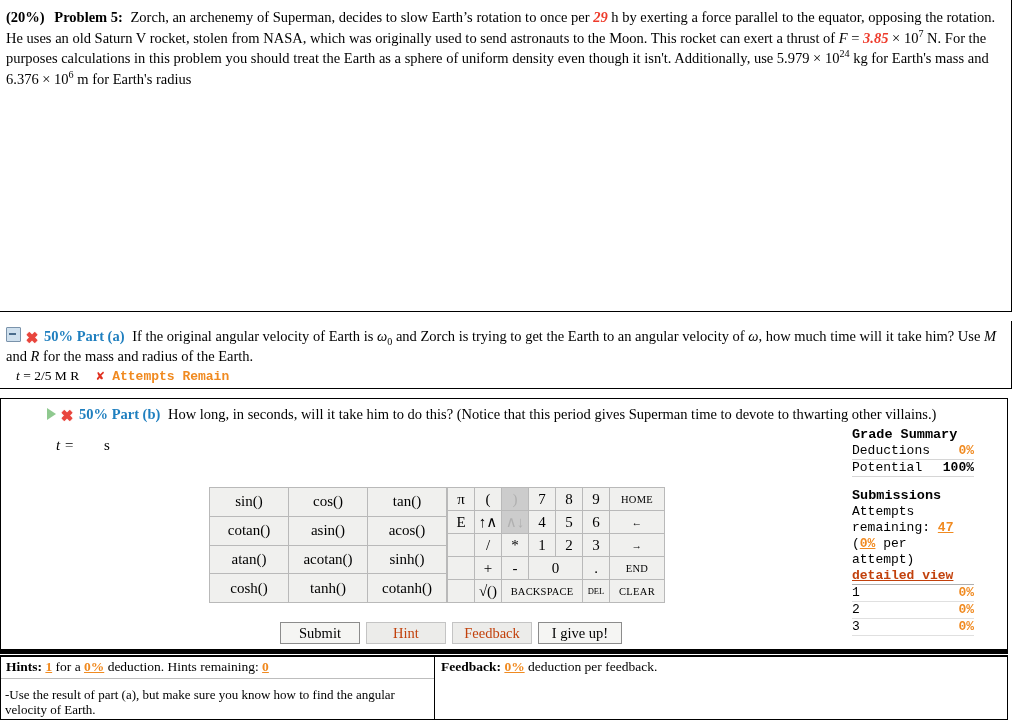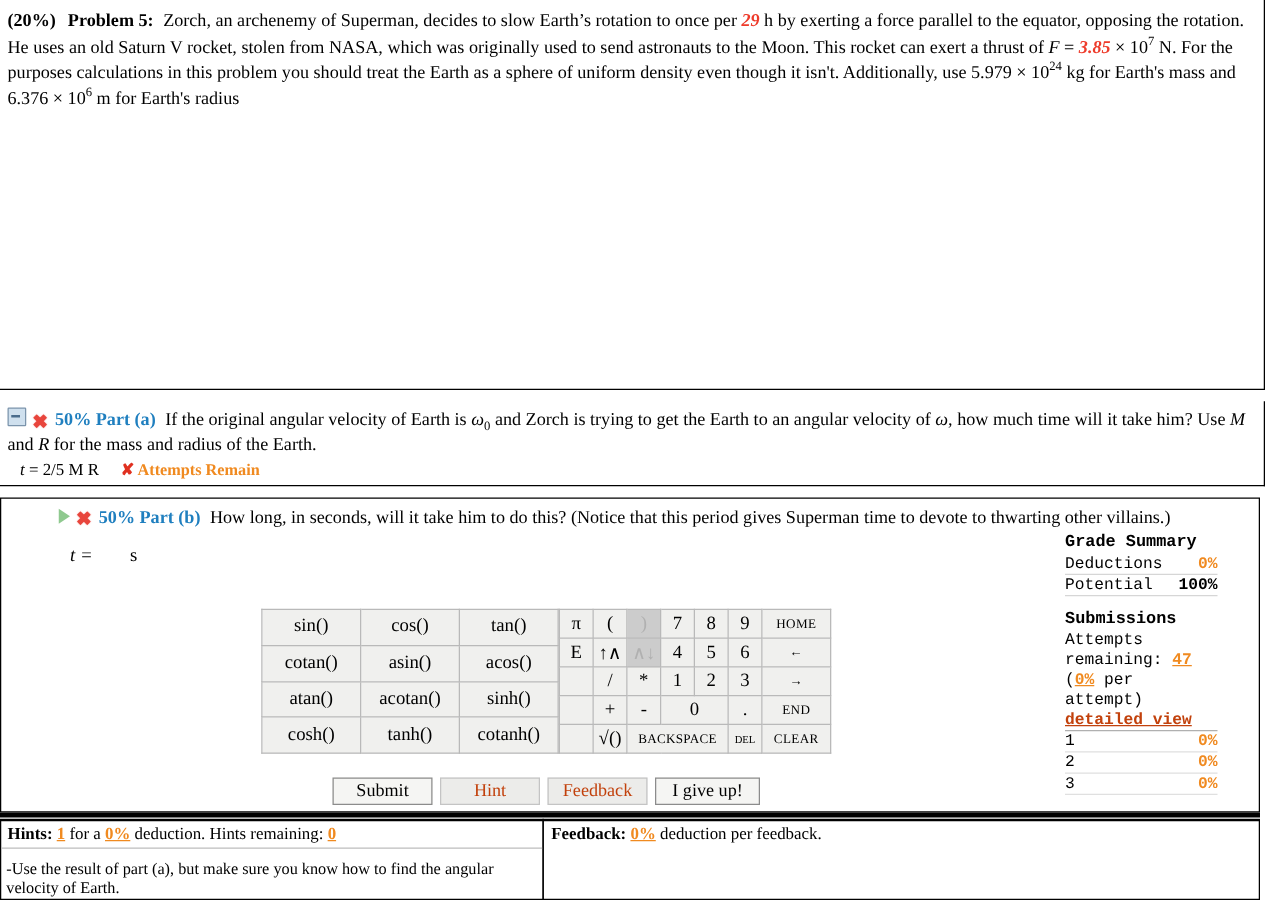--- a/index.html
+++ b/index.html
@@ -69,21 +69,21 @@
   .icon-x{
     display:inline-block;width:14px;height:14px;
     vertical-align:-2px;margin-right:5px;
     color:#e8453c;font-weight:bold;font-size:15px;
     line-height:13px;text-align:center;
     font-family:"Liberation Sans",sans-serif;
     text-shadow:0 0 1px #e8453c;
   }
 
   .answer-line{padding:2px 0 0 16px;font-size:13.5px;}
-  .attempts-remain{color:#f08a20;font-weight:bold;margin-left:14px;font-size:13px;}
+  .attempts-remain{color:#f08a20;font-weight:bold;margin-left:14px;font-size:13px;font-family:Liberation Mono, monospace;}
   .attempts-x{color:#e03020;font-weight:bold;}
 
   
   .ans-row{position:absolute;left:56px;top:437px;display:flex;align-items:center;}
   .ans-t{font-style:italic;font-size:15px;margin-right:4px;}
   .ans-input{
     width:236px;height:22px;box-sizing:border-box;
     border:1px solid #9a9a9a;background:#fff;
     font-family:"Liberation Serif",serif;font-size:15px;
     padding:1px 3px;color:#000;outline:none;
@@ -122,21 +122,21 @@
     position:relative;box-sizing:border-box;
   }
   .radio.on{border-color:#1a62d0;}
   .radio.on:after{
     content:"";position:absolute;left:2px;top:2px;width:5px;height:5px;
     border-radius:50%;background:#1a62d0;
   }
   .rlabel{margin-right:14px;}
 
   
-  .btn-row{position:absolute;left:266px;top:622px;display:flex;gap:6px;}
+  .btn-row{position:absolute;left:280px;top:622px;display:flex;gap:6px;}
   .btn{
     width:80px;height:22px;line-height:20px;text-align:center;
     border:1px solid #8c8c8c;background:#f5f5f3;
     font-family:"Liberation Serif",serif;font-size:14.5px;color:#000;
     box-sizing:border-box;cursor:pointer;
   }
   .btn.off{color:#c2410c;background:#ececea;border-color:#c4c4c4;cursor:default;}
   .btn.wide{width:84px;}
 
   

